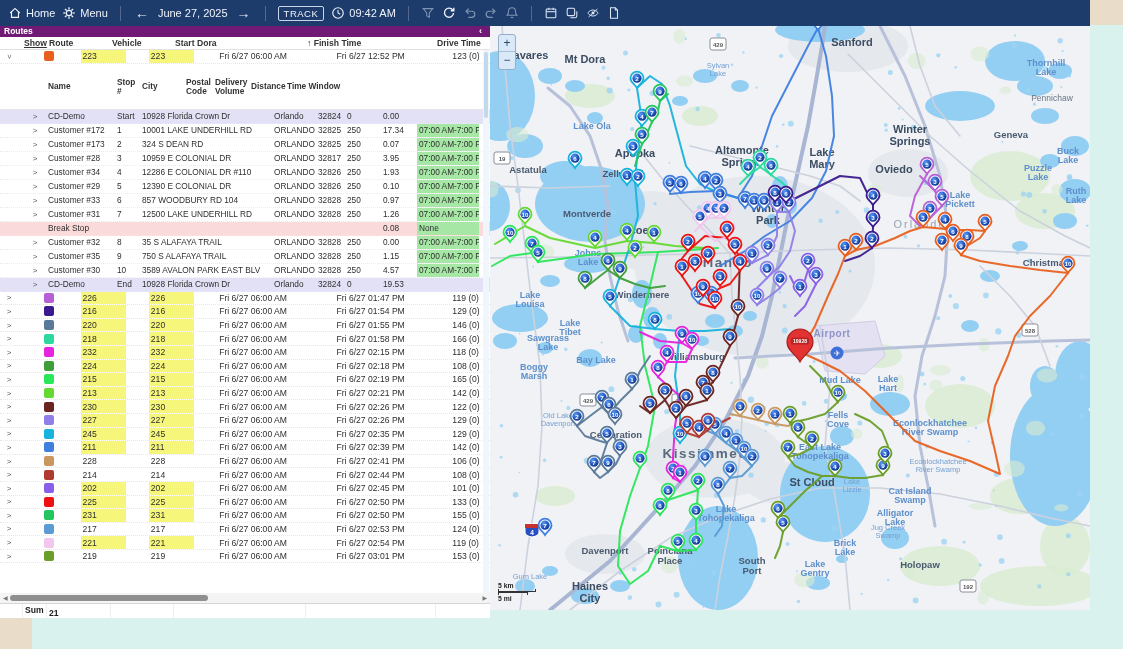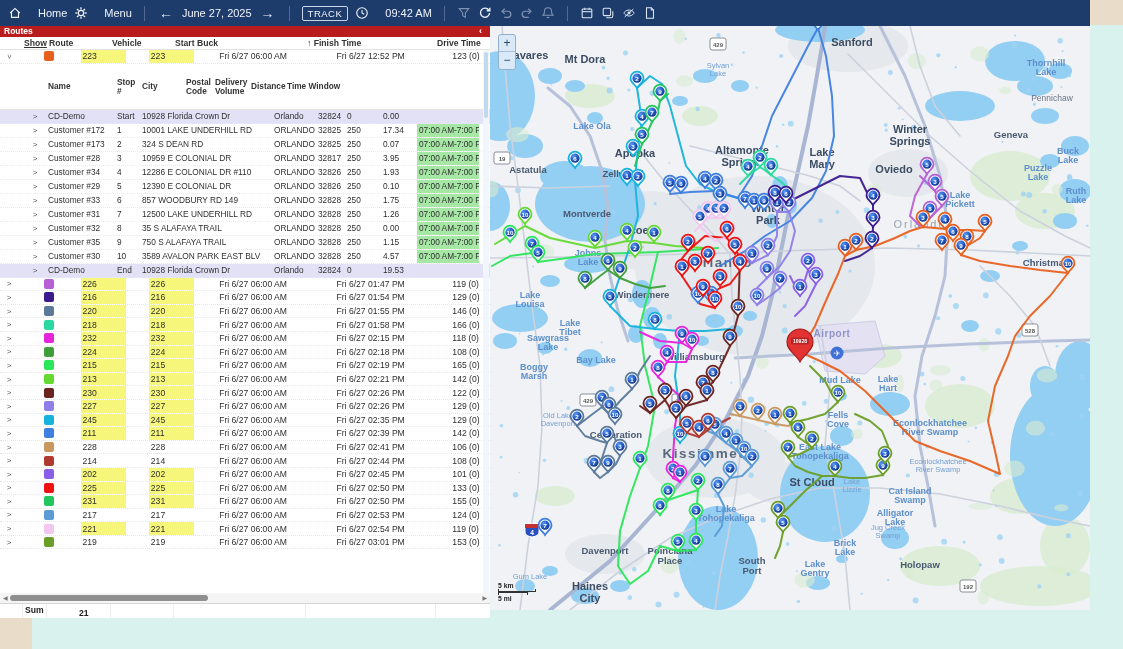--- a/index.html
+++ b/index.html
@@ -7,32 +7,32 @@
     font-family:"Liberation Sans", sans-serif; }
   #stage { position:relative; width:1123px; height:649px; }
 
   
   .beige-tr { position:absolute; left:1090px; top:0; width:33px; height:25px; background:#e9dcc9; }
   .beige-bl { position:absolute; left:0; top:618px; width:32px; height:31px; background:#e9dcc9; }
 
   
   #toolbar { position:absolute; left:0; top:0; width:1090px; height:26px; background:#1d3c6b;
     display:flex; align-items:center; color:#eef3fb; font-size:11px; padding-left:8px; gap:7px; }
-  .tb-item { display:flex; align-items:center; gap:16px; cursor:default; }
+  .tb-item { display:flex; align-items:center; gap:4px; cursor:default; }
   .tb-sep { width:1px; height:15px; background:#55688f; margin:0 5px; }
   .tb-ico { width:14px; height:14px; display:inline-block; }
   .tb-ico svg { width:14px; height:14px; display:block; }
   .dim { opacity:.55; }
   .tb-arrow { font-size:14px; color:#e8eef8; padding:0 2px; }
   #track-btn { border:1px solid #c8d4e8; border-radius:2px; font-size:9.5px; padding:1px 5px; letter-spacing:.5px; }
   .tb-date { font-size:11px; }
 
   
   #panel { position:absolute; left:0; top:26px; width:490px; height:592px; background:#fff; overflow:hidden; }
-  #panel-titlebar { position:absolute; left:0; top:0; width:490px; height:11px; background:#b91c1c; color:#fff;
+  #panel-titlebar { position:absolute; left:0; top:0; width:490px; height:11px; background:#701a75; color:#fff;
     font-size:8.5px; font-weight:bold; line-height:11px; padding:0 4px; }
   #panel-collapse { position:absolute; right:8px; top:0; font-size:9px; line-height:10px; color:#fff; }
   #grid-head { position:absolute; left:0; top:11px; width:490px; height:13px; border-bottom:1px solid #e2e2e2;
     display:flex; font-size:8.6px; font-weight:bold; color:#333; align-items:center; }
   .gh { padding-left:2px; }
   .c-ch{width:22px; text-align:center;} .c-cb{width:25px;} .c-route{width:63px;} .c-veh{width:63px;}
   .c-start{width:132px;} .c-fin{width:130px;} .c-drive{width:55px;}
   .underline { text-decoration:underline; }
   #rows-wrap { position:absolute; left:0; top:24px; width:490px; height:543px; overflow:hidden; }
   .rrow { display:flex; height:13.6px; align-items:center; font-size:8.6px; color:#2e2e2e;
@@ -58,21 +58,21 @@
   .win-green { background:#a6e7a6; }
 
   
   #hscroll { position:absolute; left:0; top:567px; width:490px; height:10px; background:#f4f4f4; }
   #hscroll .thumb { position:absolute; left:10px; top:2px; width:198px; height:6px; background:#8f8f8f; border-radius:3px; }
   #hscroll .arr { position:absolute; top:1px; font-size:6px; color:#777; }
   #sum-row { position:absolute; left:0; top:577px; width:490px; height:15px; border-top:1px solid #d5d5d5;
     background:#fff; font-size:8.6px; color:#222; }
   #sum-row .vline { position:absolute; top:0; width:1px; height:15px; background:#eee; }
   #sum-label { position:absolute; left:25px; top:1px; font-weight:bold; }
-  #sum-value { position:absolute; left:49px; top:4px; font-weight:bold;margin-left:30px; }
+  #sum-value { position:absolute; left:49px; top:4px; font-weight:bold; }
   #vscroll { position:absolute; right:1px; top:24px; width:6px; height:543px; background:#f0f6fb; }
   #vscroll .thumb { position:absolute; left:1px; top:2px; width:4px; height:66px; background:#c2d9ec; border-radius:2px; }
 
   
   #map { position:absolute; left:490px; top:26px; width:600px; height:584px; background:#eef1f4; overflow:hidden; }
   #map svg { display:block; }
   #zoomctl { position:absolute; left:8px; top:8px; width:18px; background:#d9e9f8; border:1px solid #93afc9;
     border-radius:3px; overflow:hidden; }
   #zoomctl div { height:17px; line-height:16px; text-align:center; font-size:12px; color:#2c4a66; }
   #zoomctl div:first-child { border-bottom:1px solid #a9c0d6; }
@@ -191,21 +191,21 @@
 <div id="panel">
   <div id="panel-titlebar">
     <span>Routes</span>
     <span id="panel-collapse">‹</span>
   </div>
   <div id="grid-head">
     <div class="c-ch gh"></div>
     <div class="c-cb gh underline">Show</div>
     <div class="c-route gh">Route</div>
     <div class="c-veh gh">Vehicle</div>
-    <div class="c-start gh">Start Buck</div>
+    <div class="c-start gh">Start Dora</div>
     <div class="c-fin gh"><span>↑</span>&nbsp;<span>Finish Time</span></div>
     <div class="c-drive gh">Drive Time</div>
   </div>
   <div id="rows-wrap">
         <div class="rrow">
           <div class="cell c-ch">
             <span class="chev chev-down">&gt;</span>
           </div>
           <div class="cell c-cb">
             <span class="swatch" style="background: rgb(232, 96, 31);"></span>
@@ -330,40 +330,52 @@
           <div class="s-dist">0.10</div>
           <div class="s-win win-green">07:00 AM-7:00 PM</div>
         </div>
         <div class="srow">
           <div class="s-ind"></div>
           <div class="s-ch">
             <span class="chev">&gt;</span>
           </div>
           <div class="s-name">Customer #33</div>
           <div class="s-stop">6</div>
-          <div class="s-addr">857 WOODBURY RD 149</div>
+          <div class="s-addr">857 WOODBURY RD 104</div>
           <div class="s-city">ORLANDO</div>
           <div class="s-post">32828</div>
           <div class="s-vol">250</div>
-          <div class="s-dist">1.75</div>
+          <div class="s-dist">0.97</div>
           <div class="s-win win-green">07:00 AM-7:00 PM</div>
         </div>
         <div class="srow">
           <div class="s-ind"></div>
           <div class="s-ch">
             <span class="chev">&gt;</span>
           </div>
           <div class="s-name">Customer #31</div>
           <div class="s-stop">7</div>
           <div class="s-addr">12500 LAKE UNDERHILL RD</div>
           <div class="s-city">ORLANDO</div>
           <div class="s-post">32828</div>
           <div class="s-vol">250</div>
           <div class="s-dist">1.26</div>
           <div class="s-win win-green">07:00 AM-7:00 PM</div>
+        </div>
+        <div class="srow row-break">
+          <div class="s-ind"></div>
+          <div class="s-ch"></div>
+          <div class="s-name">Break Stop</div>
+          <div class="s-stop"></div>
+          <div class="s-addr"></div>
+          <div class="s-city"></div>
+          <div class="s-post"></div>
+          <div class="s-vol"></div>
+          <div class="s-dist">0.08</div>
+          <div class="s-win win-green">None</div>
         </div>
         <div class="srow">
           <div class="s-ind"></div>
           <div class="s-ch">
             <span class="chev">&gt;</span>
           </div>
           <div class="s-name">Customer #32</div>
           <div class="s-stop">8</div>
           <div class="s-addr">35 S ALAFAYA TRAIL</div>
           <div class="s-city">ORLANDO</div>

